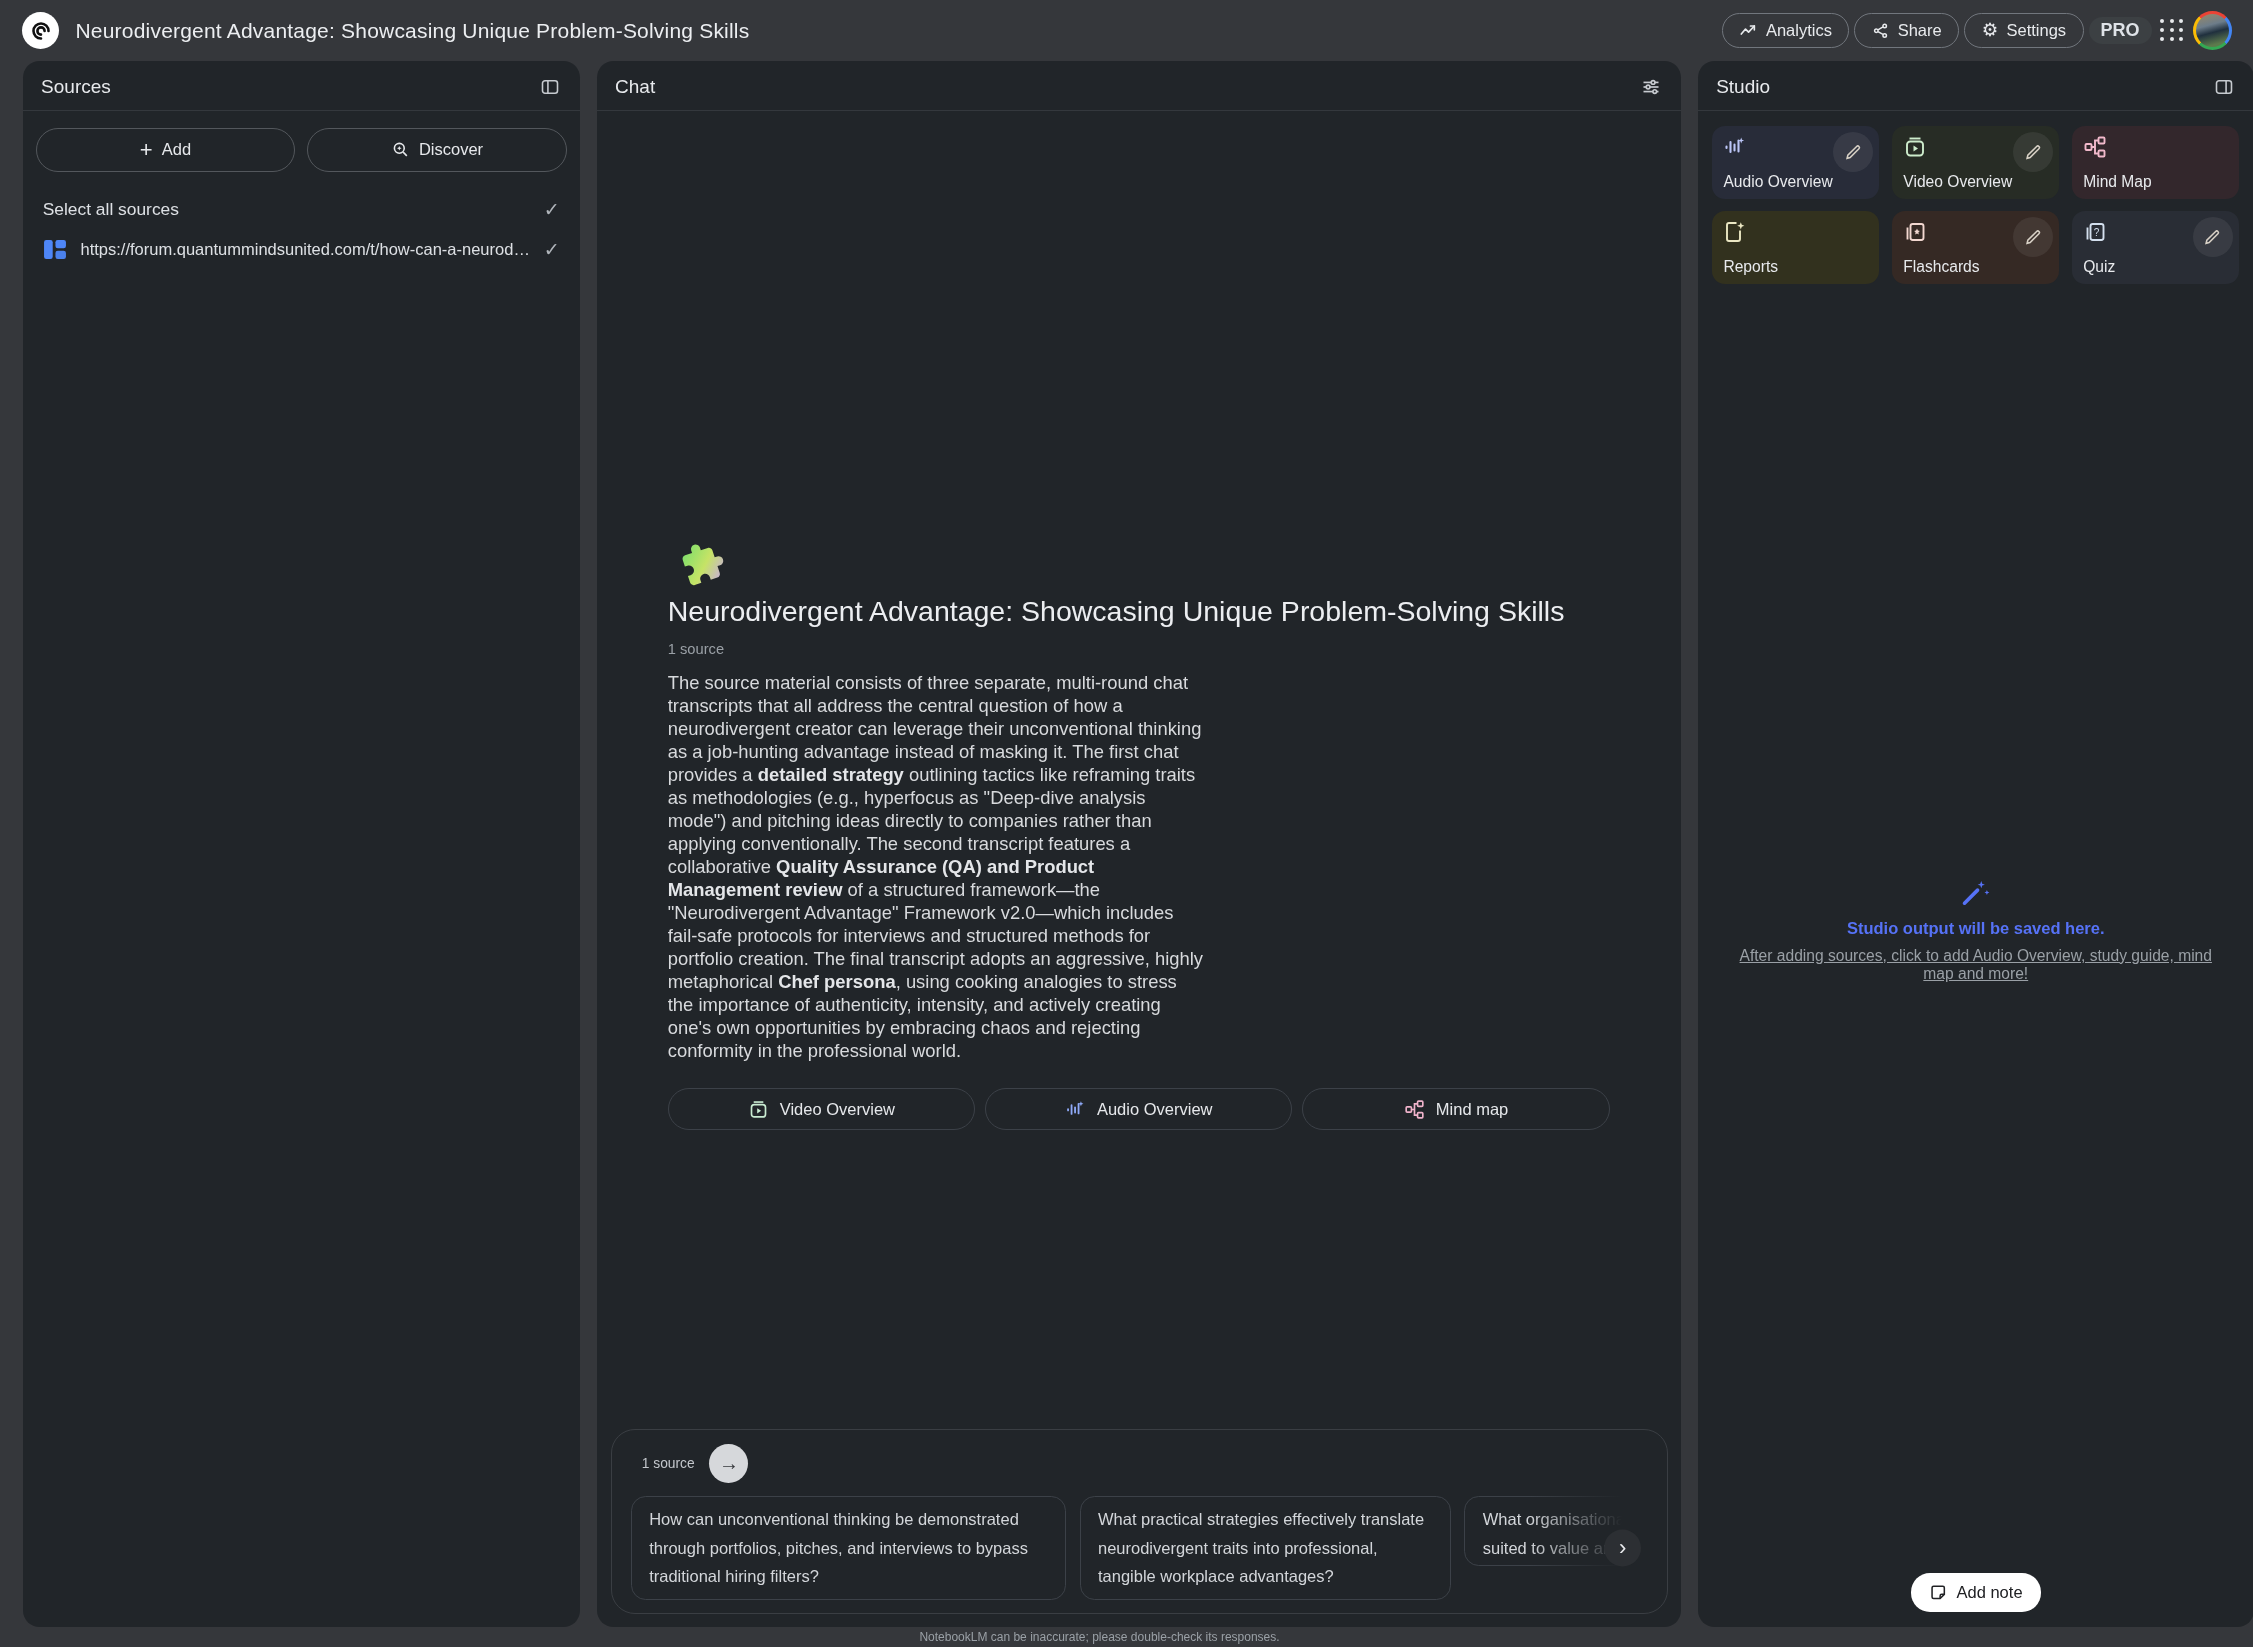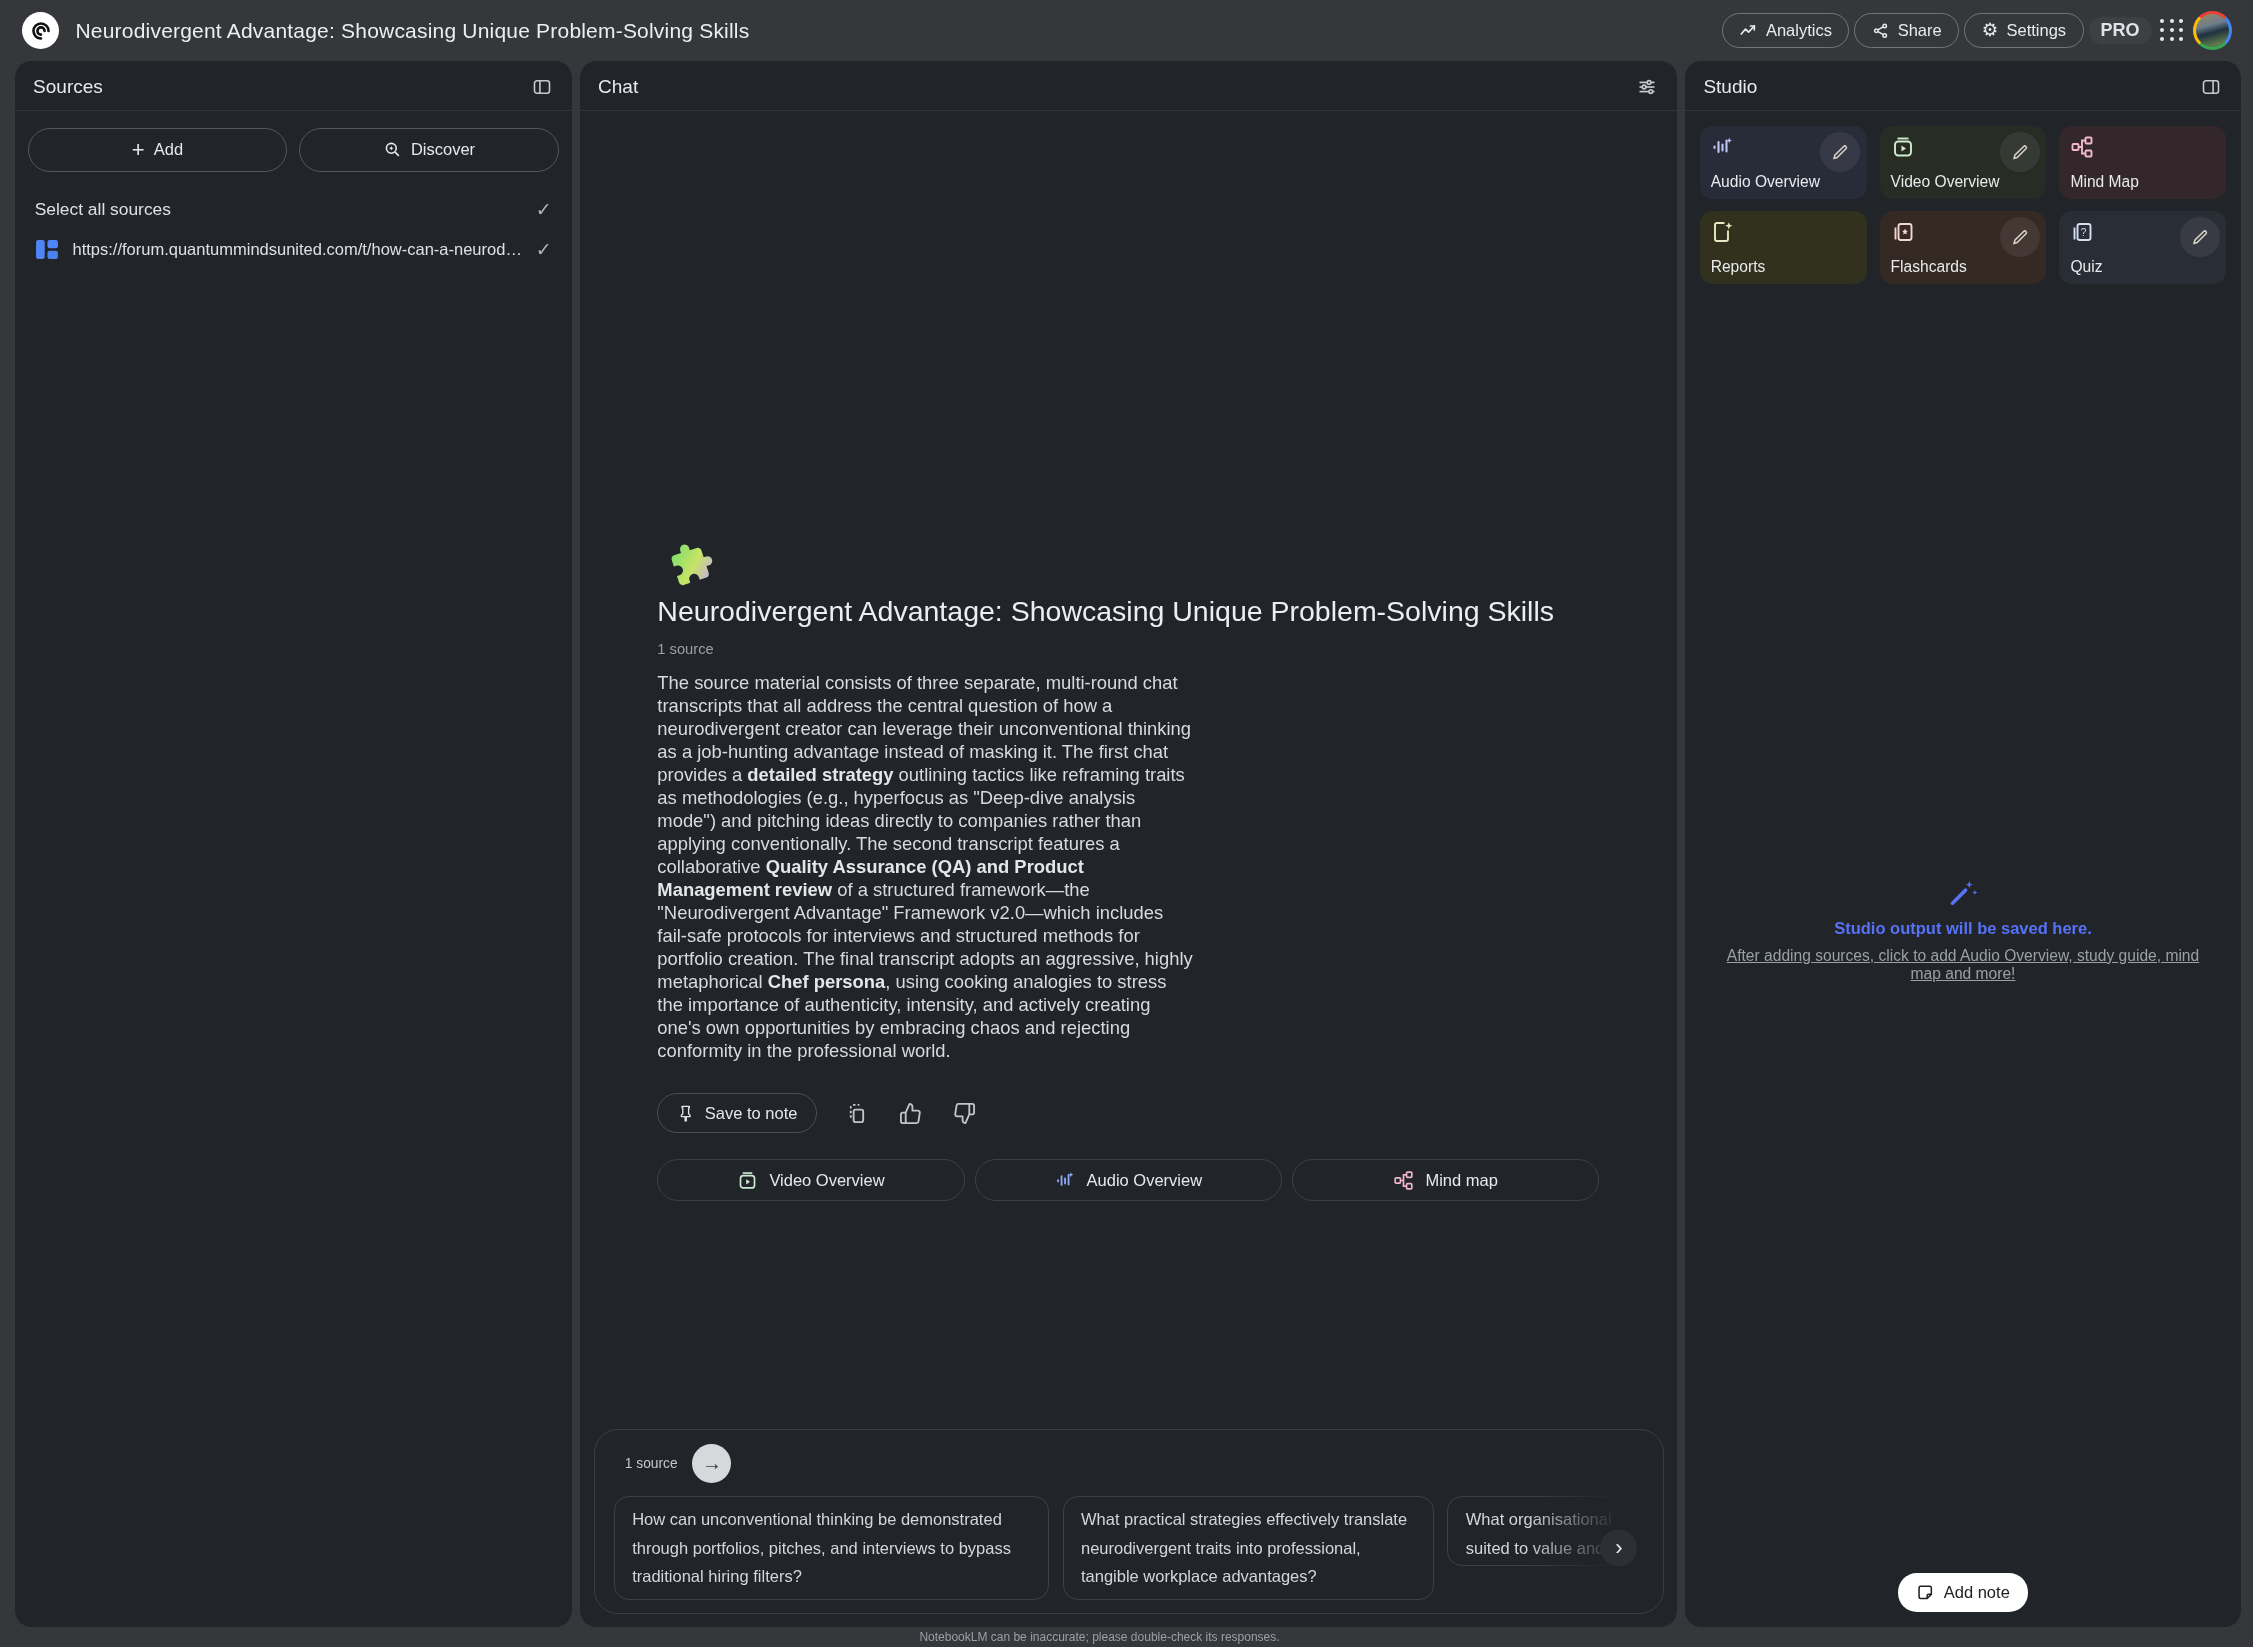--- a/index.html
+++ b/index.html
@@ -18,21 +18,21 @@
   .app-title { font-size:21px; font-weight:400; color:#eceef1; letter-spacing:0.2px; }
   .topbar-right { margin-left:auto; display:flex; align-items:center; gap:5px; }
   .pill-btn { display:flex; align-items:center; gap:8.3px; height:35px; padding:0 16.5px; border:0.9px solid #71767d; border-radius:17.4px; background:transparent; color:#e8eaed; font-size:16.5px; font-weight:500; cursor:pointer; font-family:inherit; }
   .pro-badge { background:#3c4043; color:#dfe3e8; font-size:18px; font-weight:600; height:27.5px; display:flex; align-items:center; padding:0 12px; border-radius:13.8px; }
   .apps-grid { width:24px; height:24px; display:grid; grid-template-columns:repeat(3,1fr); gap:3.7px; margin:0 3.7px; cursor:pointer; }
   .apps-grid span { width:4.1px; height:4.1px; background:#e8eaed; border-radius:50%; }
   .avatar { width:39px; height:39px; border-radius:50%; padding:2.8px; background:conic-gradient(from -45deg,#ea4335 0 25%,#4285f4 0 50%,#34a853 0 75%,#fbbc05 0 100%); cursor:pointer; }
   .avatar-inner { width:100%; height:100%; border-radius:50%; background:linear-gradient(165deg,#9a8a66 0%,#6d7d8a 35%,#20303e 55%,#5d7a4c 85%); }
 
   
-  .main { flex:1 1 auto; display:flex; gap:8px; padding:0 13px 0 14.7px; min-height:0; }
+  .main { flex:1 1 auto; display:flex; gap:17px; padding:0 13px 0 14.7px; min-height:0;margin-left:8px; }
   .panel { background:#212529; border-radius:16.5px; display:flex; flex-direction:column; min-height:0; }
   .panel-head { flex:0 0 auto; display:flex; align-items:center; justify-content:space-between; padding:13.8px 18.4px 12px 18.4px; border-bottom:0.9px solid #34383d; }
   .panel-title { font-size:19px; color:#e8eaed; font-weight:400; }
   .icon-btn { background:none; border:none; color:#c7cbd0; cursor:pointer; padding:1.8px; }
 
   
   .sources-panel { width:557px; flex:0 0 557px; }
   .src-btn-row { display:flex; gap:12px; padding:16.5px 13px 5.5px 13px; }
   .src-big-btn { flex:1; height:44px; border:0.9px solid #53575c; border-radius:22px; background:transparent; color:#e6e8eb; font-size:16.5px; font-weight:500; display:flex; align-items:center; justify-content:center; gap:9.2px; cursor:pointer; font-family:inherit; }
   .select-all-row { display:flex; align-items:center; justify-content:space-between; padding:22px 20px 7.3px 20px; }
@@ -212,46 +212,20 @@
                 <stop offset="1" stop-color="#c9a6ee"></stop>
               </linearGradient>
             </defs>
             <path fill="url(#pz)" d="M20.5 11H19V7c0-1.1-.9-2-2-2h-4V3.5a2.5 2.5 0 0 0-5 0V5H4c-1.1 0-2 .9-2 2v3.8h1.5c1.5 0 2.7 1.2 2.7 2.7S5 16.2 3.5 16.2H2V20c0 1.1.9 2 2 2h3.8v-1.5c0-1.5 1.2-2.7 2.7-2.7 1.5 0 2.7 1.2 2.7 2.7V22H17c1.1 0 2-.9 2-2v-4h1.5a2.5 2.5 0 0 0 0-5z"></path>
           </svg>
         </div>
         <h1 class="notebook-title">Neurodivergent Advantage: Showcasing Unique Problem-Solving Skills</h1>
         <div class="source-count">1 source</div>
         <p class="summary"><span>The source material consists of three separate, multi-round chat transcripts that all address the central question of how a neurodivergent creator can leverage their unconventional thinking as a job-hunting advantage instead of masking it. The first chat provides a </span><span class="b">detailed strategy</span><span> outlining tactics like reframing traits as methodologies (e.g., hyperfocus as "Deep-dive analysis mode") and pitching ideas directly to companies rather than applying conventionally. The second transcript features a collaborative </span><span class="b">Quality Assurance (QA) and Product Management review</span><span> of a structured framework—the "Neurodivergent Advantage" Framework v2.0—which includes fail-safe protocols for interviews and structured methods for portfolio creation. The final transcript adopts an aggressive, highly metaphorical </span><span class="b">Chef persona</span><span>, using cooking analogies to stress the importance of authenticity, intensity, and actively creating one's own opportunities by embracing chaos and rejecting conformity in the professional world.</span></p>
 
-        <div class="save-row">
-          <button class="save-note-btn">
-            <span>
-              <svg width="17.4" height="17.4" viewBox="0 0 24 24" fill="none" stroke="currentColor" stroke-width="1.8" stroke-linejoin="round">
-                  <path d="M16 12V4h1V2H7v2h1v8l-2 2v2h5.2v6h1.6v-6H18v-2l-2-2z"></path>
-                </svg>
-            </span>
-            <span>Save to note</span>
-          </button>
-          <button class="fb-icon">
-            <svg width="23" height="23" viewBox="0 0 24 24" fill="none" stroke="currentColor" stroke-width="1.9">
-                <rect x="9" y="8" width="10" height="13" rx="2"></rect>
-                <path d="M6 16.5V5.5A2.5 2.5 0 0 1 8.5 3H15" stroke-dasharray="2.6 2.2"></path>
-              </svg>
-          </button>
-          <button class="fb-icon">
-            <svg width="23" height="23" viewBox="0 0 24 24" fill="none" stroke="currentColor" stroke-width="1.9" stroke-linejoin="round">
-                <path d="M14 9V5a3 3 0 0 0-3-3l-4 9v11h11.3a2 2 0 0 0 2-1.7l1.4-9a2 2 0 0 0-2-2.3H14zM7 22H4a2 2 0 0 1-2-2v-7a2 2 0 0 1 2-2h3"></path>
-              </svg>
-          </button>
-          <button class="fb-icon">
-            <svg width="23" height="23" viewBox="0 0 24 24" fill="none" stroke="currentColor" stroke-width="1.9" stroke-linejoin="round" style="transform:rotate(180deg);">
-                <path d="M14 9V5a3 3 0 0 0-3-3l-4 9v11h11.3a2 2 0 0 0 2-1.7l1.4-9a2 2 0 0 0-2-2.3H14zM7 22H4a2 2 0 0 1-2-2v-7a2 2 0 0 1 2-2h3"></path>
-              </svg>
-          </button>
-        </div>
 
         <div class="action-chip-row">
           <button class="action-chip">
             <span class="card-icon" style="color: rgb(201, 236, 210);">
               <svg width="21" height="21" viewBox="0 0 24 24" fill="none" stroke="currentColor" stroke-width="1.9">
                   <path d="M6.5 3.5h11"></path>
                   <rect x="4" y="6.5" width="16" height="14" rx="3.2"></rect>
                   <path d="M10.5 10.5l4.5 3-4.5 3z" fill="currentColor" stroke="none"></path>
                 </svg>
             </span>

